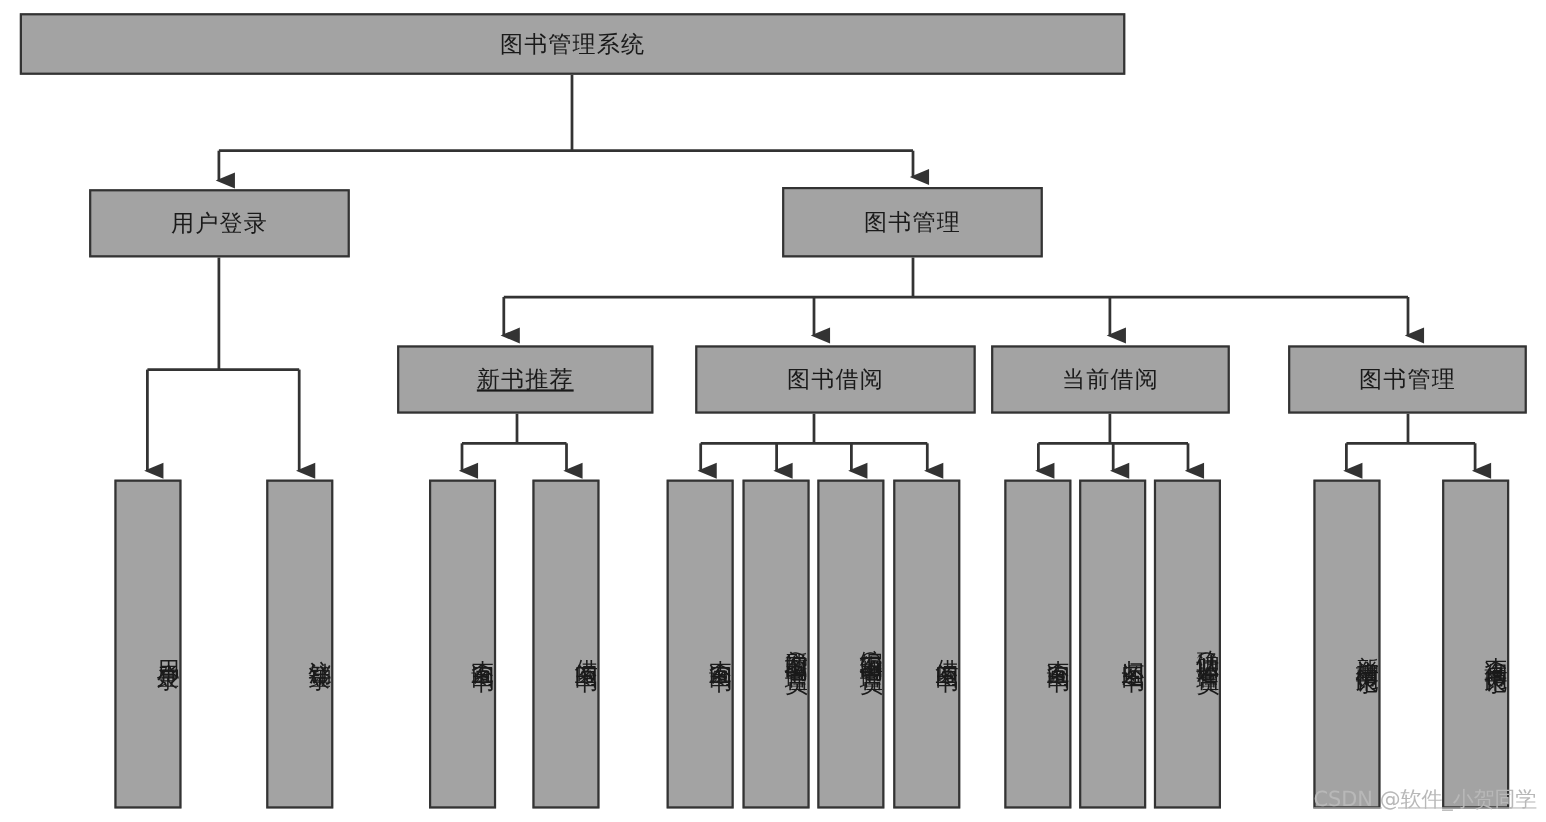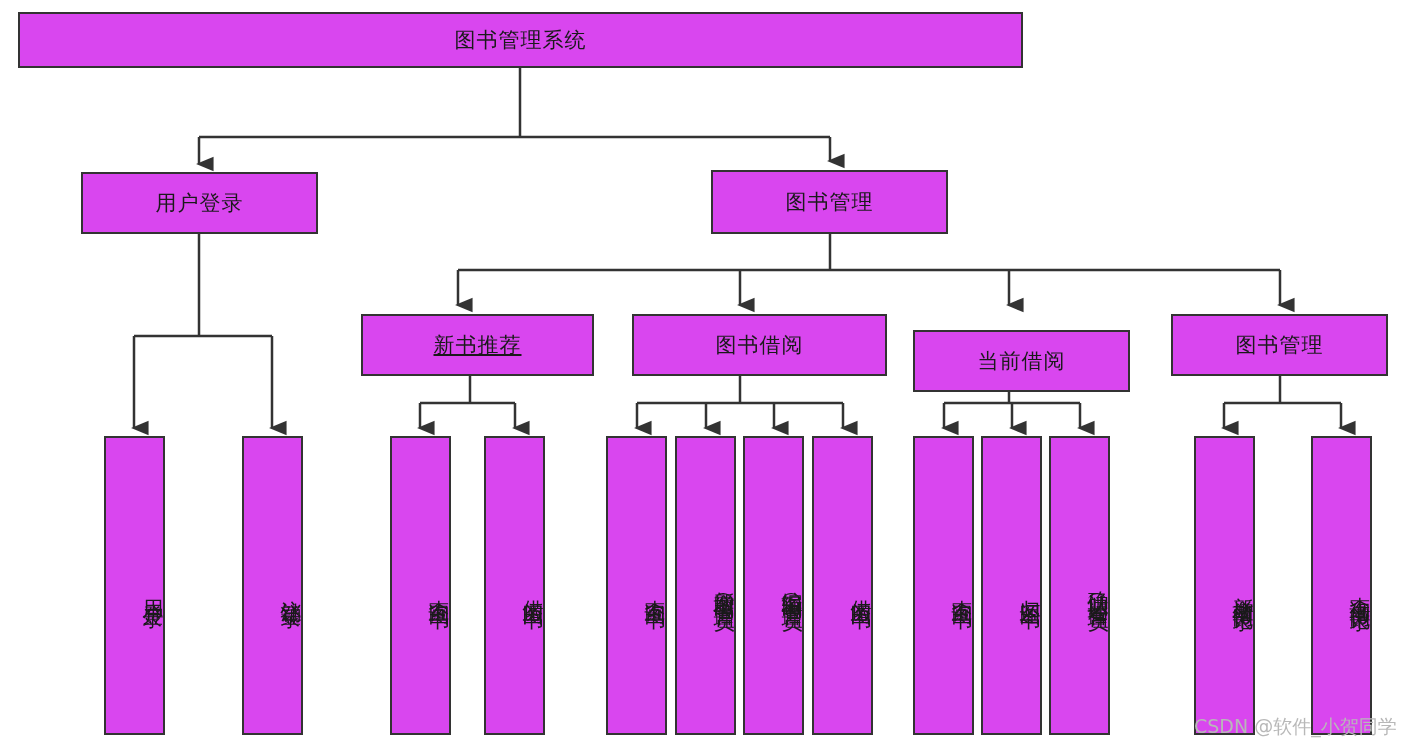--- a/index.html
+++ b/index.html
@@ -14,21 +14,21 @@
     position: relative;
     width: 1405px;
     height: 747px;
     background: #ffffff;
     overflow: hidden;
   }
   .node {
     position: absolute;
     box-sizing: border-box;
     border: 2.5px solid #333333;
-    background: #d946ef;
+    background: #a3a3a3;
     display: flex;
     align-items: center;
     justify-content: center;
     color: #1a1a1a;
   }
   .node.horiz {
     font-size: 21px;
     letter-spacing: 1px;
   }
   .node.vert {
@@ -54,20 +54,21 @@
     pointer-events: none;
   }
   .watermark {
     position: absolute;
     left: 1194px;
     top: 714px;
     font-size: 19px;
     color: #b8b8b8;
     white-space: nowrap;
     font-family: "DejaVu Sans", "Liberation Sans", sans-serif;
+    text-decoration: underline;
   }
 </style>
 </head>
 <body>
 
 <div id="canvas">
 
   <svg class="edges" viewBox="0 0 1405 747" width="1405" height="747">
     <defs>
       <marker id="arrow" viewBox="0 0 12 12" refX="6" refY="10" markerWidth="7" markerHeight="9" orient="auto-start-reverse">
@@ -130,21 +131,21 @@
   <div class="node horiz" style="left:711px; top:170px; width:237px; height:64px;text-align:center;">
     <span>图书管理</span>
   </div>
 
   <div class="node horiz" style="left:361px; top:314px; width:233px; height:62px;text-decoration:underline;">
     <span>新书推荐</span>
   </div>
   <div class="node horiz" style="left:632px; top:314px; width:255px; height:62px;">
     <span>图书借阅</span>
   </div>
-  <div class="node horiz" style="left:901px; top:330px; width:217px; height:62px;margin-left:12px;">
+  <div class="node horiz" style="left:901px; top:314px; width:217px; height:62px;">
     <span>当前借阅</span>
   </div>
   <div class="node horiz" style="left:1171px; top:314px; width:217px; height:62px;">
     <span>图书管理</span>
   </div>
 
   <div class="node vert" style="left:104px; top:436px; width:61px; height:299px;">
     <span>用户登录</span>
   </div>
   <div class="node vert" style="left:242px; top:436px; width:61px; height:299px;">

